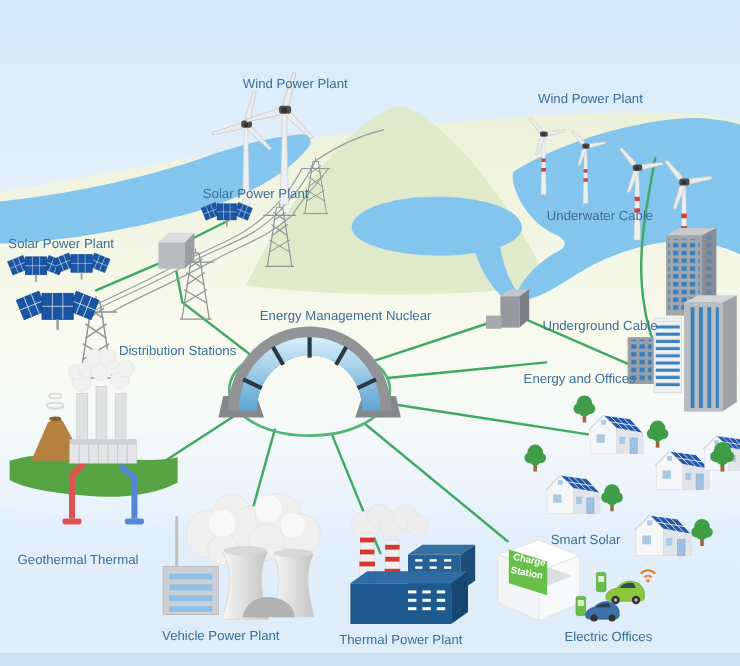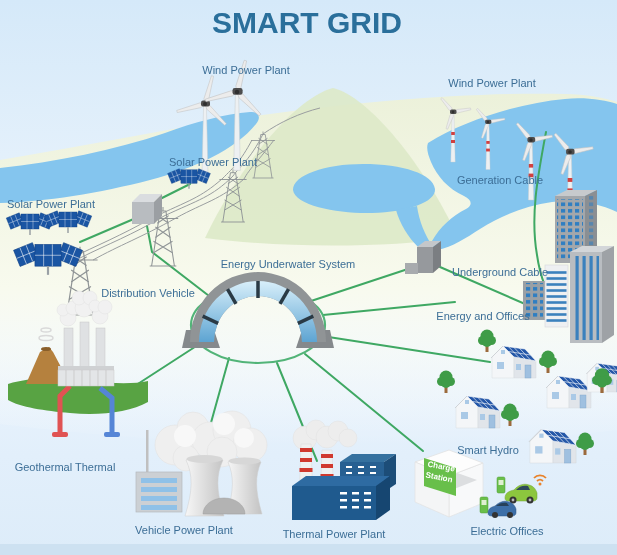--- a/index.html
+++ b/index.html
@@ -375,30 +375,29 @@
   <g stroke="#e8832c" stroke-width="1.8" fill="none">
     <path d="M534,478 A8,8 0 0 1 546,478"></path>
     <path d="M537,481 A4.5,4.5 0 0 1 543,481"></path>
   </g>
   <circle cx="540" cy="484" r="1.5" fill="#e8832c"></circle>
 </g>
 
 <rect x="0" y="544" width="617" height="11" fill="#cde1f1"></rect>
 </svg>
 
-<div class="lb" id="lb-title">SMART GRID</div>
 <div class="lb" id="lb-wind-top">Wind Power Plant</div>
 <div class="lb" id="lb-wind-right">Wind Power Plant</div>
 <div class="lb" id="lb-solar-center">Solar Power Plant</div>
 <div class="lb" id="lb-solar-left">Solar Power Plant</div>
-<div class="lb" id="lb-underwater">Generation Cable</div>
+<div class="lb" id="lb-underwater">Underwater Cable</div>
 <div class="lb" id="lb-underground">Underground Cable</div>
-<div class="lb" id="lb-ems">Energy Underwater System</div>
-<div class="lb" id="lb-distribution">Distribution Vehicle</div>
+<div class="lb" id="lb-ems">Energy Management Nuclear</div>
+<div class="lb" id="lb-distribution">Distribution Stations</div>
 <div class="lb" id="lb-cities">Energy and Offices</div>
 <div class="lb" id="lb-geothermal">Geothermal Thermal</div>
-<div class="lb" id="lb-smart-houses">Smart Hydro</div>
+<div class="lb" id="lb-smart-houses">Smart Solar</div>
 <div class="lb" id="lb-nuclear">Vehicle Power Plant</div>
 <div class="lb" id="lb-thermal">Thermal Power Plant</div>
 <div class="lb" id="lb-ev">Electric Offices</div>
 <div class="lb" id="lb-charge">Charge Station</div>
 
 </div>
 
 </body></html>

